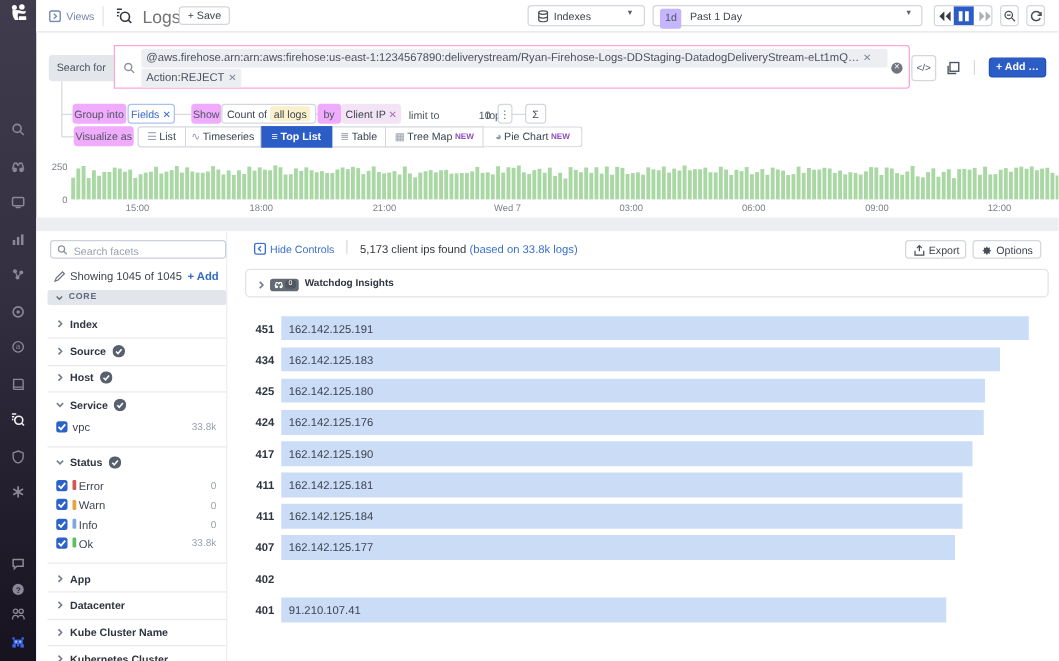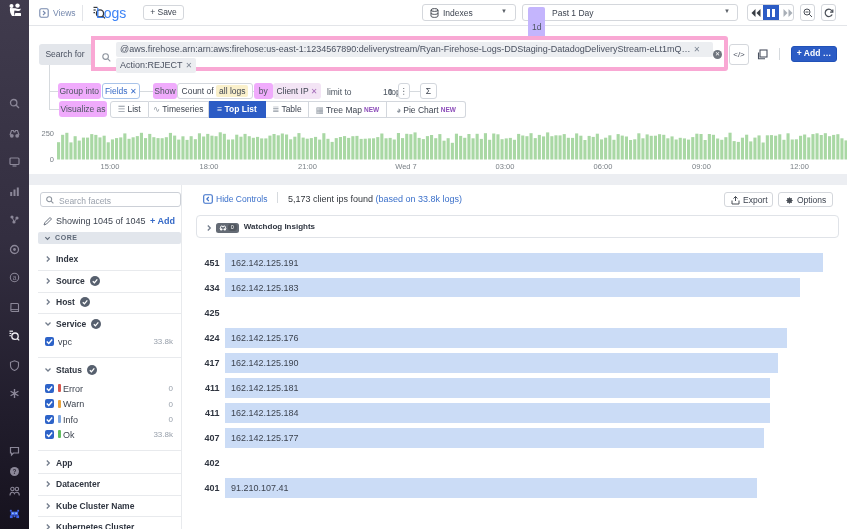--- a/index.html
+++ b/index.html
@@ -6,26 +6,26 @@
 #app { position:relative; width:847px; height:529px; overflow:hidden; background:#fff; }
 
 #sidebar { position:absolute; left:0; top:0; width:29px; height:529px;
   background:linear-gradient(180deg,#403b4d 0%,#332e40 45%,#201c2b 80%,#16121e 100%); }
 .sbi { position:absolute; left:9px; width:11px; height:11px; }
 .sbi svg { width:11px; height:11px; display:block; }
 
 #nav { position:absolute; left:29px; top:0; width:818px; height:26px; background:#fff; border-bottom:1px solid #e3e5e9; font-size:8.5px; }
 .views { position:absolute; left:10px; top:8px; color:#7588ad; font-size:8.5px; display:flex; align-items:center; }
 .navsep { position:absolute; left:53px; top:5px; width:1px; height:16px; background:#e3e5e9; }
-.logsttl { position:absolute; left:67px; top:5px; font-size:14px; color:#3b82f6; }
+.logsttl { position:absolute; left:85px; top:5px; font-size:14px; color:#737373; }
 .savebtn { position:absolute; left:114px; top:5px; width:41px; height:15px; border:1px solid #d4d7dc; border-radius:3px; background:#fff; font-size:8.5px; color:#3d4450; text-align:center; line-height:13.5px; }
 .navbtn { position:absolute; top:4px; height:16.5px; border:1px solid #d4d7dc; border-radius:3px; background:#fff; font-size:8.5px; color:#3d4450; }
 
 .sforlbl { position:absolute; left:39px; top:43.5px; width:52px; height:21px; background:#e3e6eb; border-radius:3px 0 0 3px; color:#4a5160; font-size:8.5px; text-align:center; line-height:21px; }
-.sbox { position:absolute; left:91px; top:35.5px; width:637px; height:35px; background:#fff; border:4px solid #f9a8d4; border-radius:0 3px 3px 0; }
+.sbox { position:absolute; left:91px; top:35.5px; width:637px; height:35px; background:#fff; border:1px solid #f9a8d4; border-radius:0 3px 3px 0; }
 .tag { position:absolute; background:#eceef1; border-radius:2px; color:#4a5160; font-size:9px; line-height:14px; padding:0 4px; white-space:nowrap; overflow:hidden; }
 .tagx { color:#7e8794; padding-left:3px; font-size:8px; }
 .clearbtn { position:absolute; left:713px; top:49.5px; width:9px; height:9px; border-radius:50%; background:#70757e; color:#fff; font-size:6px; line-height:9px; text-align:center; }
 .codebtn { position:absolute; left:729px; top:43.5px; width:20px; height:21px; border:1px solid #d4d7dc; border-radius:3px; background:#fff; color:#4a5160; font-size:8px; text-align:center; line-height:19px; }
 .addbtn { position:absolute; left:791px; top:46px; width:46px; height:15.5px; background:#2c5cc5; border:1px solid #2051b8; border-radius:3px; color:#fff; font-size:8.5px; font-weight:bold; text-align:center; line-height:13.5px; }
 
 .pill { position:absolute; top:83px; height:16px; border-radius:3px; font-size:8.5px; line-height:16px; text-align:center; white-space:nowrap; overflow:hidden; }
 .gpill { background:#f0abfc; color:#4c5560; }
 .wpill { background:#fff; border:1px solid #d3d7dd; color:#3d4450; line-height:14px; }
 .ptxt { position:absolute; top:86.5px; font-size:8.5px; color:#4c5560; }
@@ -212,21 +212,21 @@
     <div class="navbtn" style="left:393px; width:94px;">
       <svg width="9" height="10" viewBox="0 0 9 10" style="position:absolute;left:7px;top:3px">
           <ellipse cx="4.5" cy="2" rx="3.5" ry="1.4" fill="none" stroke="#4a4f57"></ellipse>
           <path d="M1 2 V8 C1 8.8 2.6 9.4 4.5 9.4 C6.4 9.4 8 8.8 8 8 V2" fill="none" stroke="#4a4f57"></path>
           <path d="M1 5 C1 5.8 2.6 6.4 4.5 6.4 C6.4 6.4 8 5.8 8 5" fill="none" stroke="#4a4f57"></path>
         </svg>
       <span style="position:absolute;left:20px;top:3px">Indexes</span>
       <span style="position:absolute;right:8px;top:3px;color:#5b6168;font-size:6px">▼</span>
     </div>
     <div class="navbtn" style="left:493px; width:216px;">
-      <span style="position:absolute;left:5px;top:2px;background:#c4b5fd;border-radius:2px;padding:15px 4px;font-size:8.5px;line-height:11.5px;color:#4c5560">1d</span>
+      <span style="position:absolute;left:5px;top:2px;background:#c4b5fd;border-radius:2px;padding:2px 4px;font-size:8.5px;line-height:11.5px;color:#4c5560">1d</span>
       <span style="position:absolute;left:29px;top:3px">Past 1 Day</span>
       <span style="position:absolute;right:7px;top:3px;color:#5b6168;font-size:6px">▼</span>
     </div>
     <div class="navbtn" style="left:718px; width:47px; overflow:hidden; padding:0;">
       <svg width="10" height="8" viewBox="0 0 10 8" style="position:absolute;left:2.5px;top:3.5px">
           <g fill="#383d44">
             <path d="M4.5 0 L4.5 8 L0.5 4 Z"></path>
             <path d="M9.5 0 L9.5 8 L5.5 4 Z"></path>
           </g>
         </svg>
@@ -709,20 +709,23 @@
         </div>
       </div>
 <div class="tl-row" style="top:92.6px">
         <div class="tl-num">434</div>
         <div class="tl-bar" style="width:575.7px">
           <span>162.142.125.183</span>
         </div>
       </div>
 <div class="tl-row" style="top:117.7px">
         <div class="tl-num">425</div>
+        <div class="tl-bar" style="width:563.8px">
+          <span>162.142.125.180</span>
+        </div>
       </div>
 <div class="tl-row" style="top:142.8px">
         <div class="tl-num">424</div>
         <div class="tl-bar" style="width:562.5px">
           <span>162.142.125.176</span>
         </div>
       </div>
 <div class="tl-row" style="top:167.9px">
         <div class="tl-num">417</div>
         <div class="tl-bar" style="width:553.2px">

